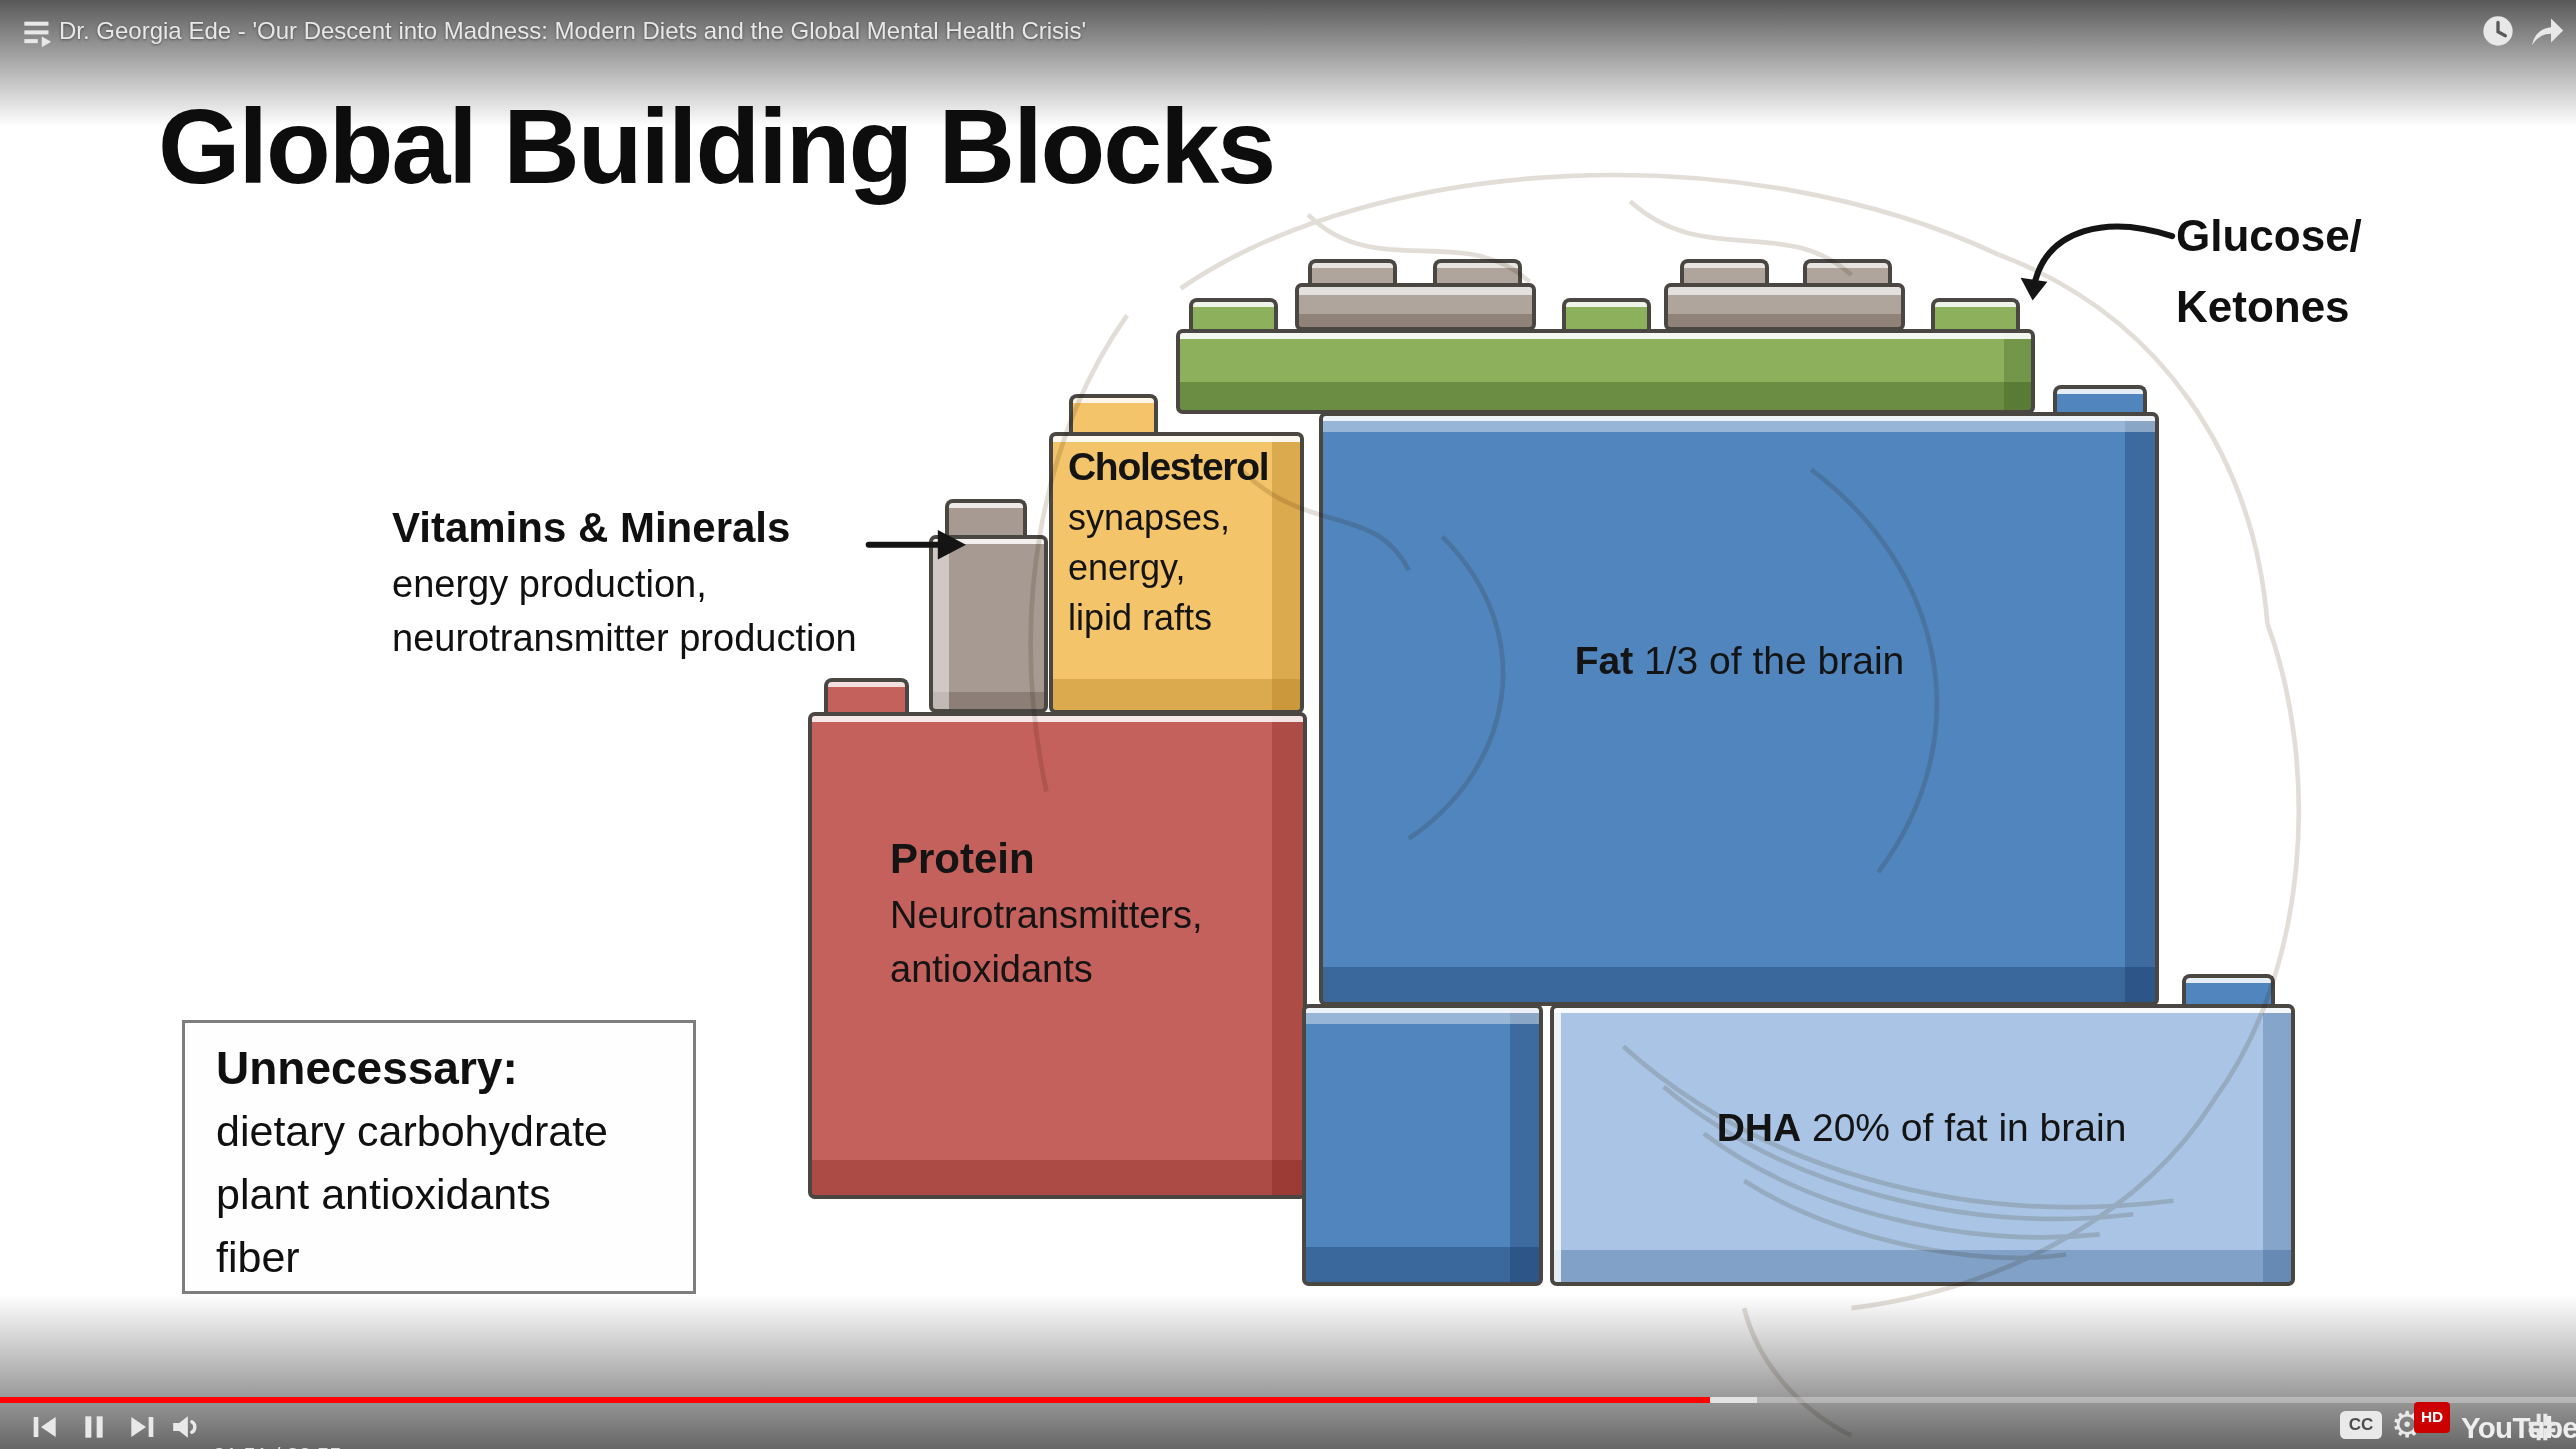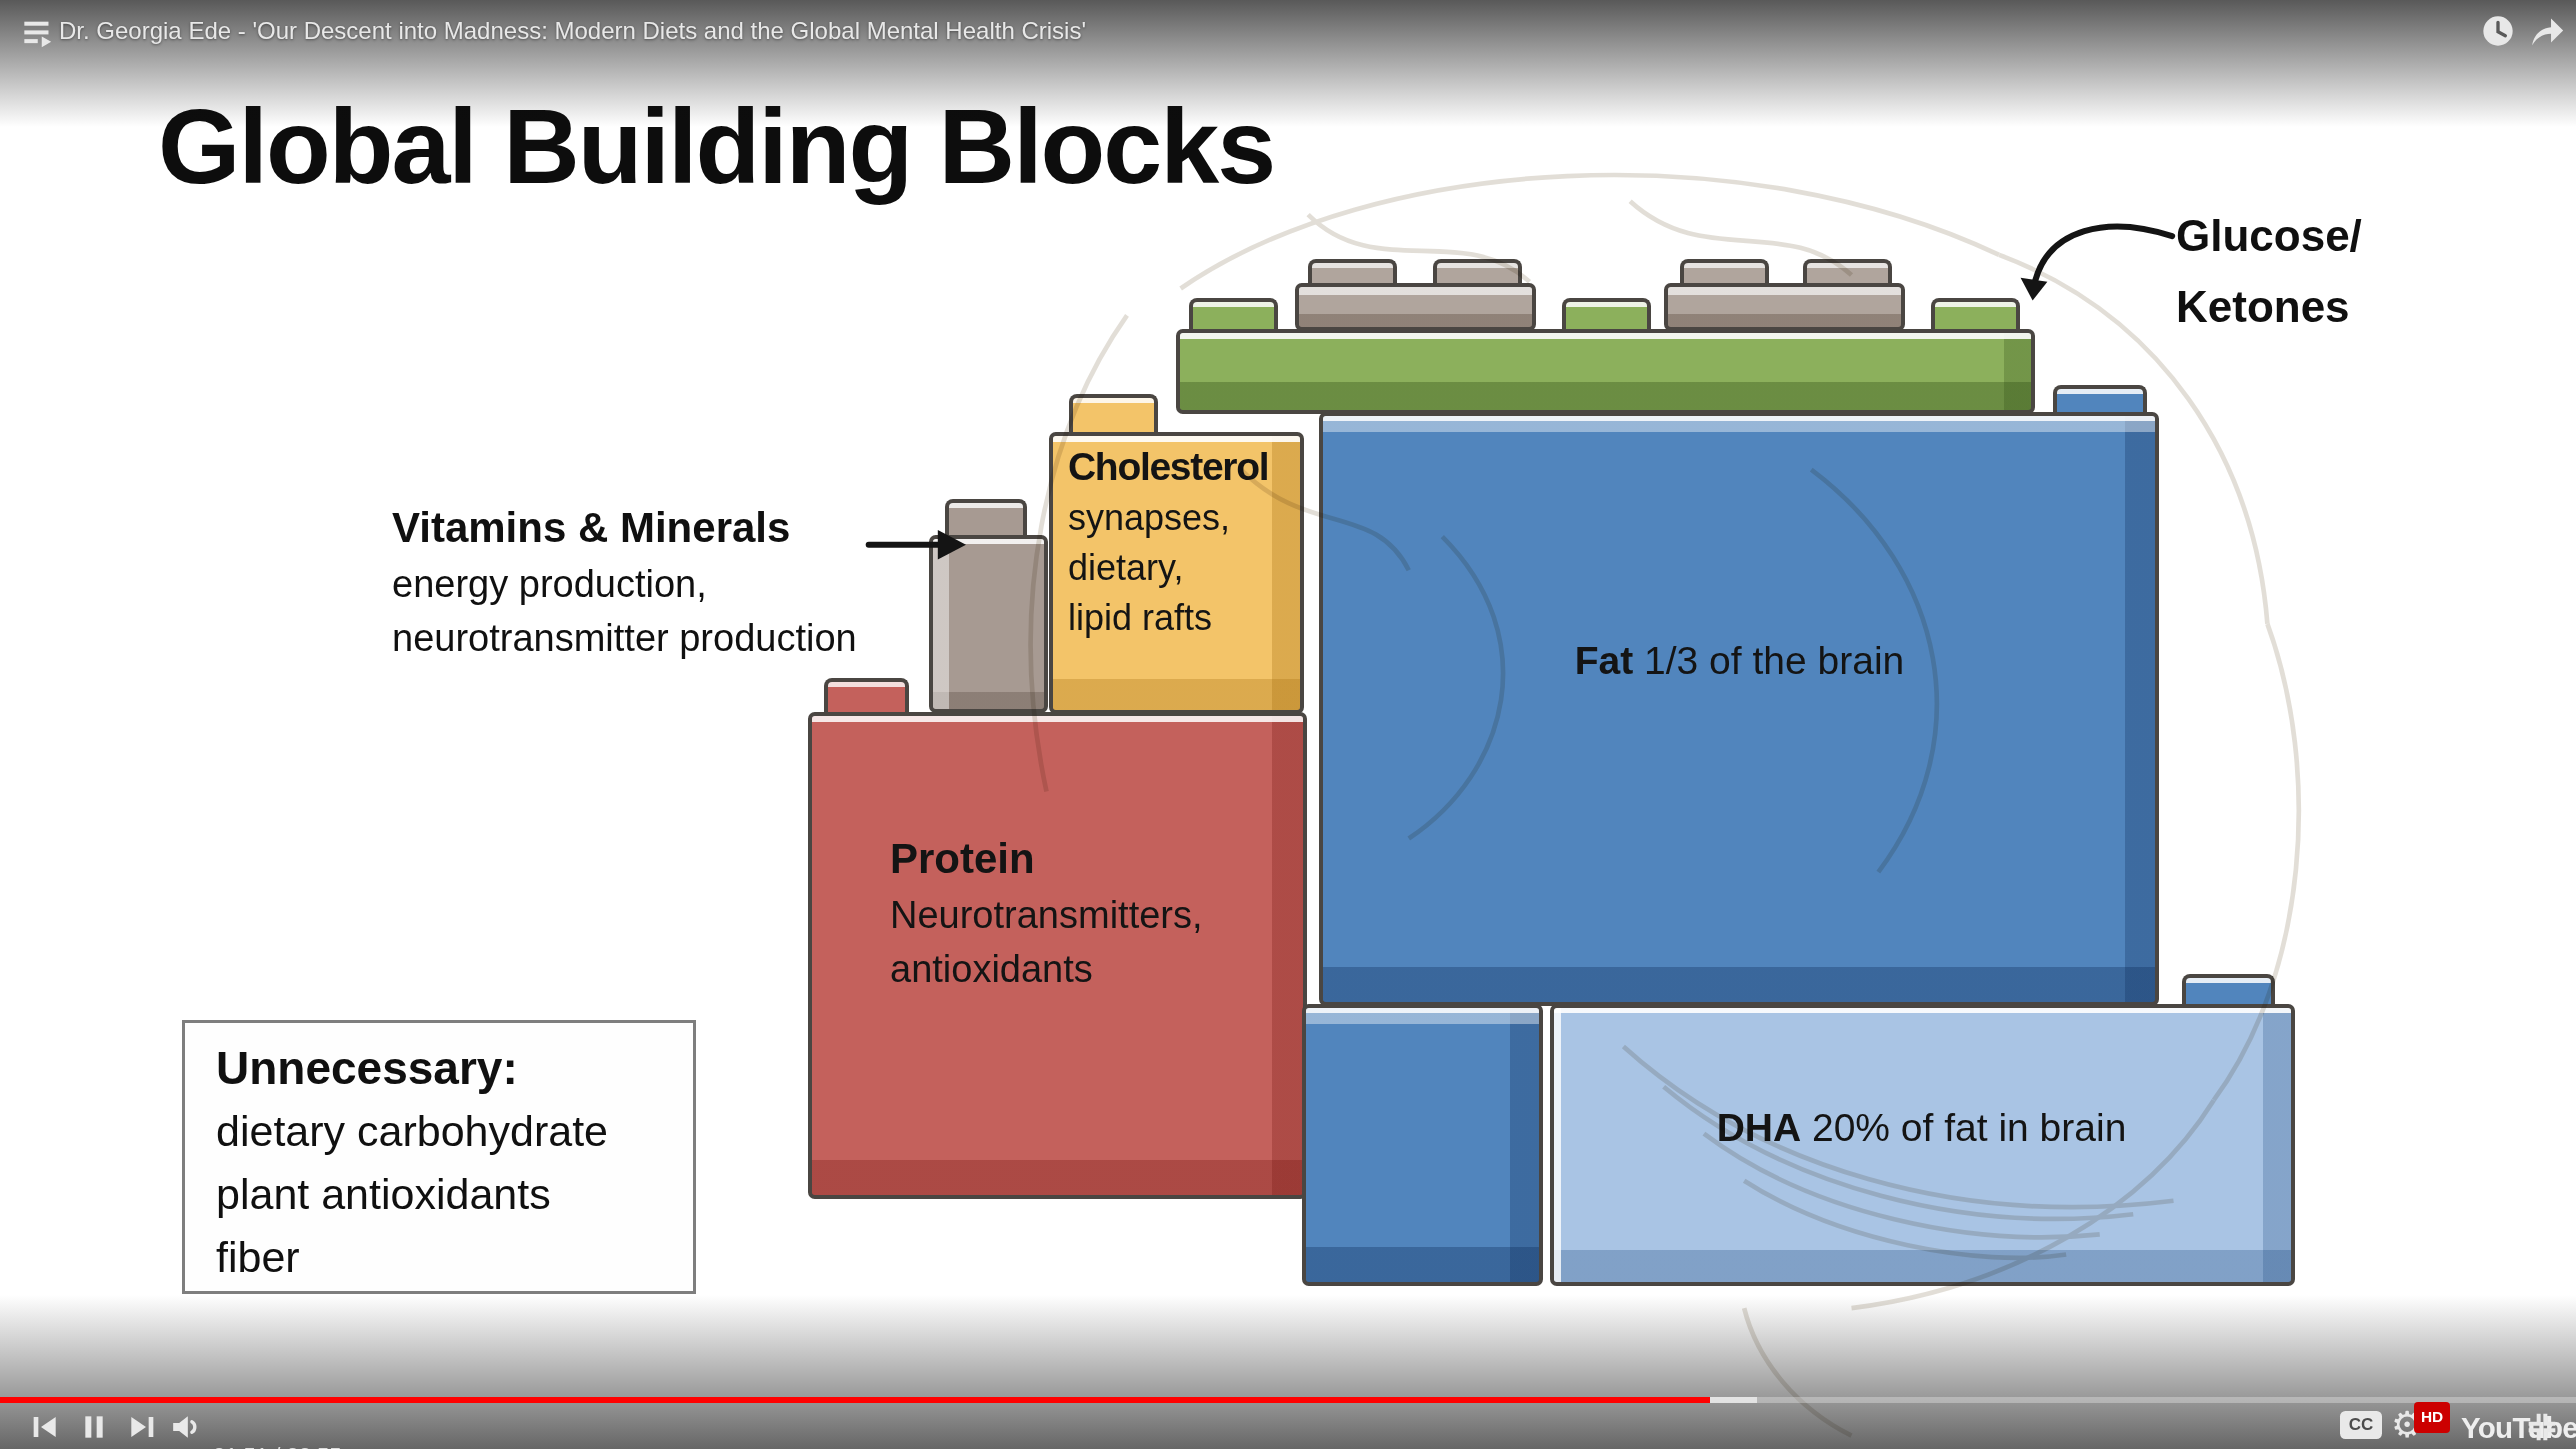--- a/index.html
+++ b/index.html
@@ -108,21 +108,21 @@
     <div class="stud s-blue" style="left:2053px;top:385px;width:94px;height:31px;"></div>
     <div class="brick b-blue" style="left:1319px;top:412px;width:840px;height:594px;"></div>
 
     <div class="brick b-blue" style="left:1302px;top:1004px;width:241px;height:282px;"></div>
     <div class="stud s-blue" style="left:2182px;top:974px;width:93px;height:32px;"></div>
     <div class="brick b-lblue" style="left:1550px;top:1004px;width:745px;height:282px;"></div>
 
     <div class="brick-txt" style="left:1068px;top:441px;width:231px;">
       <div class="bt-title" style="font-size:39px;line-height:52px;letter-spacing:-1.3px;">Cholesterol</div>
       <div style="font-size:36px;line-height:50px;">synapses,</div>
-      <div style="font-size:36px;line-height:50px;">dietary,</div>
+      <div style="font-size:36px;line-height:50px;">energy,</div>
       <div style="font-size:36px;line-height:50px;">lipid rafts</div>
     </div>
 
     <div class="brick-txt" style="left:890px;top:830px;width:402px;">
       <div class="bt-title" style="font-size:42px;line-height:58px;">Protein</div>
       <div style="font-size:38px;line-height:54px;">Neurotransmitters,</div>
       <div style="font-size:38px;line-height:54px;">antioxidants</div>
     </div>
 
     <div class="brick-txt" style="left:1332px;top:639px;width:815px;text-align:center;font-size:39px;">

